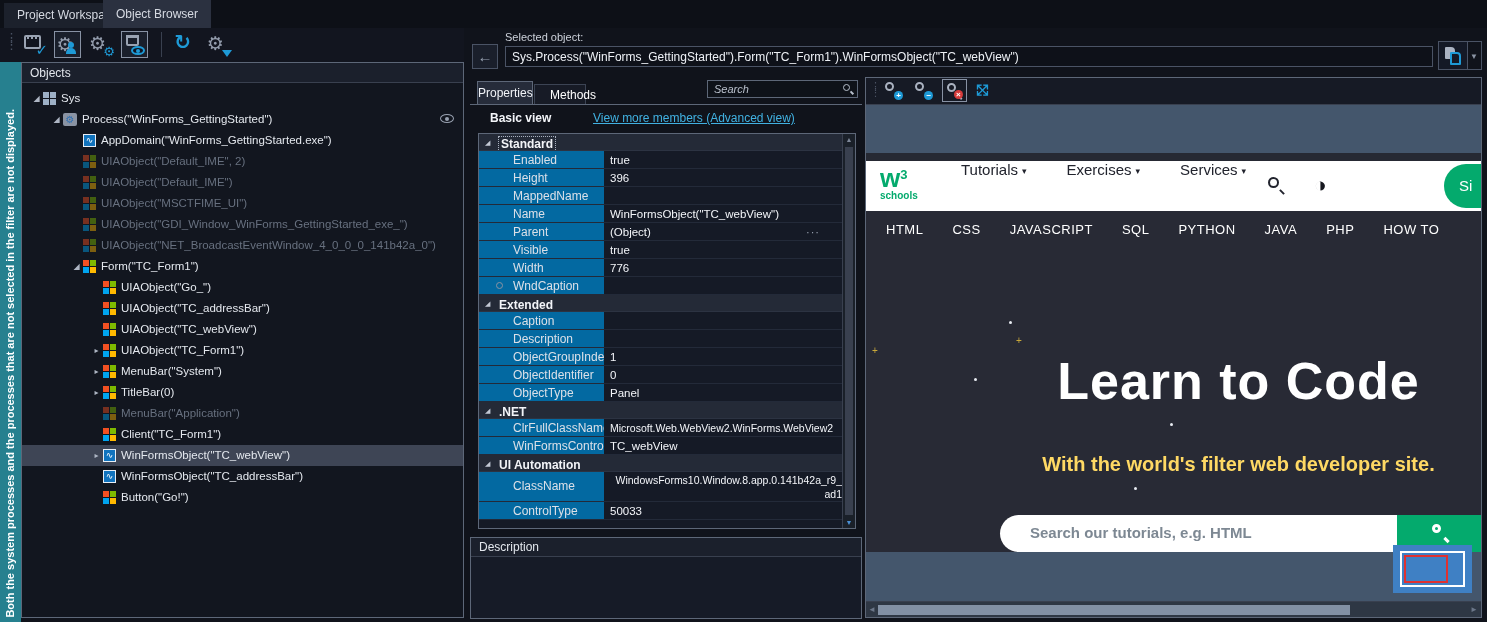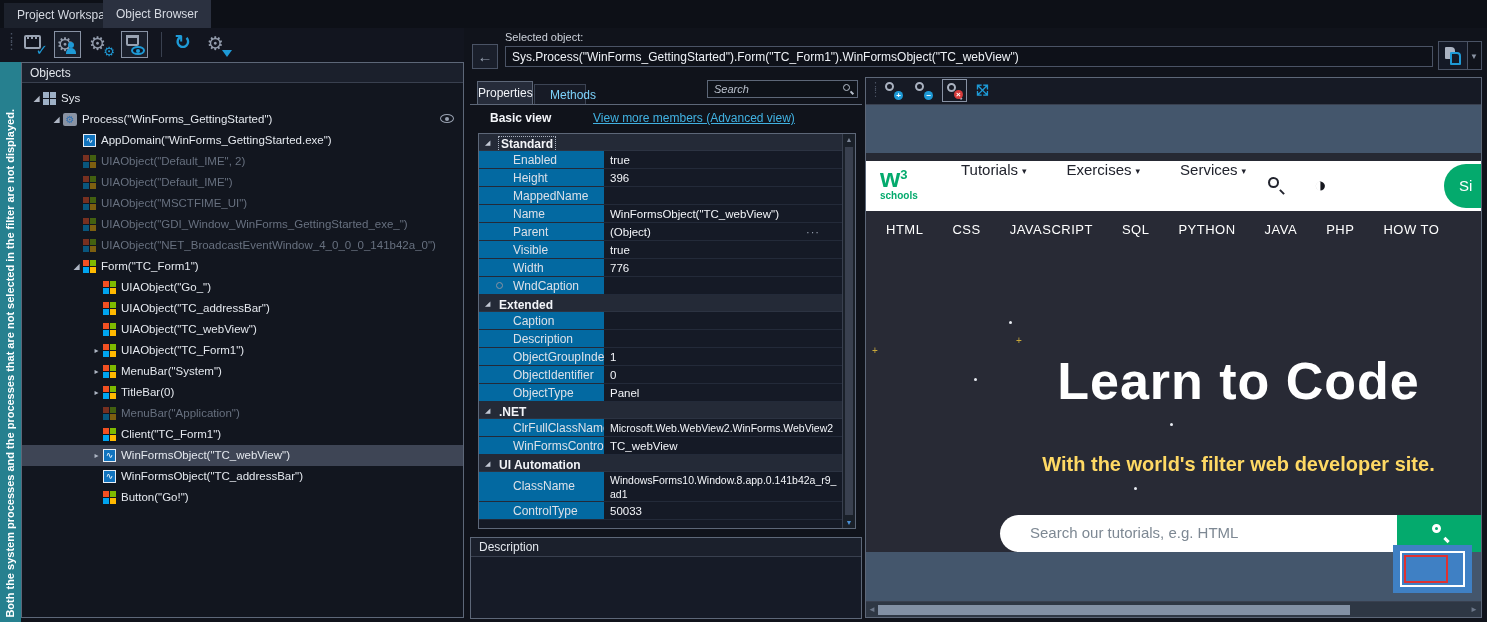--- a/index.html
+++ b/index.html
@@ -72,21 +72,21 @@
   .copybtn{position:absolute;left:1438px;top:41px;width:30px;height:29px;border:1px solid #4a5365;background:#141926;}
   .pg1{position:absolute;left:6px;top:5px;width:10px;height:12px;background:#aab3c2;border-radius:1px 4px 1px 1px;}
   .pg2{position:absolute;left:11px;top:10px;width:11px;height:13px;border:2px solid #1e9ad6;background:#141926;border-radius:1px 4px 1px 1px;}
   .copydrop{position:absolute;left:1467px;top:41px;width:15px;height:29px;border:1px solid #4a5365;border-left:none;
     color:#8a93a3;font-size:8px;text-align:center;line-height:29px;}
 
   
   .tabProps{position:absolute;left:477px;top:81px;width:56px;height:24px;background:#262c3a;border:1px solid #5d6778;border-bottom:none;
     color:#f2f4f8;font-size:12px;text-align:center;line-height:23px;}
   .tabMethods{position:absolute;left:534px;top:84px;width:52px;height:21px;background:#171b26;border:1px solid #3c4454;border-bottom:none;
-    color:#7dd3fc;font-size:12px;text-align:center;line-height:20px;padding-left:15px;}
+    color:#ffffff;font-size:12px;text-align:center;line-height:20px;padding-left:15px;}
   .tabline{position:absolute;left:470px;top:104px;width:392px;height:1px;background:#5d6778;}
   .propsearch{position:absolute;left:707px;top:80px;width:151px;height:18px;background:#0e1219;border:1px solid #5d6778;}
   .propsearch input{position:absolute;left:4px;top:0;width:125px;height:16px;background:transparent;border:none;outline:none;
     color:#e8ebf1;font-size:11px;font-style:italic;font-family:inherit;}
   .propsearch input::placeholder{color:#b9c0cc;}
   .slens{position:absolute;right:7px;top:3px;width:7px;height:7px;border:1.5px solid #b7bfcb;border-radius:50%;}
   .slens:after{content:'';position:absolute;width:1.5px;height:4px;background:#b7bfcb;transform:rotate(-45deg);left:7px;top:6px;}
   .basicview{position:absolute;left:490px;top:111px;font-size:12px;font-weight:bold;color:#f3f5f9;}
   .advlink{position:absolute;left:593px;top:111px;font-size:12px;color:#41b1e1;text-decoration:underline;cursor:pointer;}
 
@@ -96,21 +96,21 @@
   .ptri{position:absolute;left:6px;top:0;font-size:7px;color:#c2c8d4;}
   .pgname{margin-left:20px;font-weight:bold;font-size:12px;color:#f2f4f8;}
   .pgname.focus{outline:1px dotted #aab2c0;padding:0 2px;}
   .prow{display:flex;height:18px;line-height:18px;border-bottom:1px solid #232a39;position:relative;}
   .prow.tall{height:30px;line-height:14px;}
   .pname{width:125px;padding-left:34px;background:#0369a1;font-size:12px;color:#dbe0e8;white-space:nowrap;overflow:hidden;position:relative;}
   .prow.tall .pname{line-height:28px;}
   .pdot{position:absolute;left:17px;top:5px;width:7px;height:7px;border:1px solid #8a93a3;border-radius:50%;}
   .pval{flex:1;padding-left:6px;font-size:11.5px;color:#f3f5f9;white-space:nowrap;overflow:hidden;}
   .pval.small{font-size:10.5px;}
-  .pval.wrap{white-space:normal;word-break:break-all;padding-top:1px;}
+  .pval.wrap{white-space:normal;word-break:break-all;padding-top:1px;text-align:right;}
   .pell{position:absolute;right:22px;top:0;color:#9aa3b2;font-size:11px;letter-spacing:1px;}
   .vscroll{position:absolute;right:0;top:0;bottom:0;width:13px;background:#1a2029;border-left:1px solid #39404f;}
   .vs-up{position:absolute;top:2px;left:0;right:0;text-align:center;font-size:7px;color:#7e8798;}
   .vs-thumb{position:absolute;left:2px;right:2px;top:13px;bottom:13px;background:#39404f;}
   .vs-down{position:absolute;bottom:2px;left:0;right:0;text-align:center;font-size:7px;color:#4a8fd4;}
 
   .descpanel{position:absolute;left:470px;top:537px;width:392px;height:82px;border:1px solid #5d6778;background:#161b27;}
   .deschead{height:19px;line-height:19px;padding-left:8px;background:#1b202c;border-bottom:1px solid #39404f;font-size:12px;color:#e2e6ec;}
 
   
@@ -145,21 +145,21 @@
     color:#fff;font-size:15px;line-height:44px;padding-left:15px;overflow:hidden;}
   .w3nav2{height:36px;background:#282a35;display:flex;align-items:center;gap:29px;padding-left:20px;}
   .nav2-item{color:#fff;font-weight:normal;font-size:13px;letter-spacing:.5px;}
   .hero{height:305px;background:#282a35;position:relative;overflow:hidden;}
   .hero-title{position:absolute;left:130px;right:0;top:104px;text-align:center;font-size:52px;font-weight:bold;color:#fff;letter-spacing:1px;}
   .hero-sub{position:absolute;left:130px;right:0;top:206px;text-align:center;font-size:20px;font-weight:bold;color:#ffd964;}
   .star{position:absolute;width:3px;height:3px;border-radius:50%;background:#e8ecf2;}
   .plus{position:absolute;color:#c9a83a;font-size:10px;}
   .w3pill{position:absolute;left:134px;top:268px;right:84px;height:37px;background:#fff;border-radius:20px 0 0 20px;}
   .w3pill input{position:absolute;left:28px;top:0;width:85%;height:35px;border:none;outline:none;background:transparent;
-    font-size:15px;font-weight:normal;color:#5b6168;font-family:inherit;}
+    font-size:15px;font-weight:bold;color:#5b6168;font-family:inherit;}
   .w3pill input::placeholder{color:#7d8893;}
   .w3btn{position:absolute;right:0;top:268px;width:84px;height:37px;background:#04aa6d;}
   .wlens{position:absolute;left:35px;top:9px;width:9px;height:9px;border:3px solid #fff;border-radius:50%;}
   .wlens:after{content:'';position:absolute;width:3px;height:6px;background:#fff;transform:rotate(-45deg);left:10px;top:10px;}
 
   .hl{position:absolute;left:527px;top:467px;width:79px;height:48px;background:#3f80c4;}
   .hl-w{position:absolute;left:7px;top:6px;right:7px;bottom:6px;border:2px solid #fff;}
   .hl-r{position:absolute;left:2px;top:2px;width:44px;bottom:2px;border:2px solid #e03131;}
 
   .hscroll{position:absolute;left:0;right:0;bottom:0;height:16px;background:#2e3744;border-top:1px solid #39404f;}

